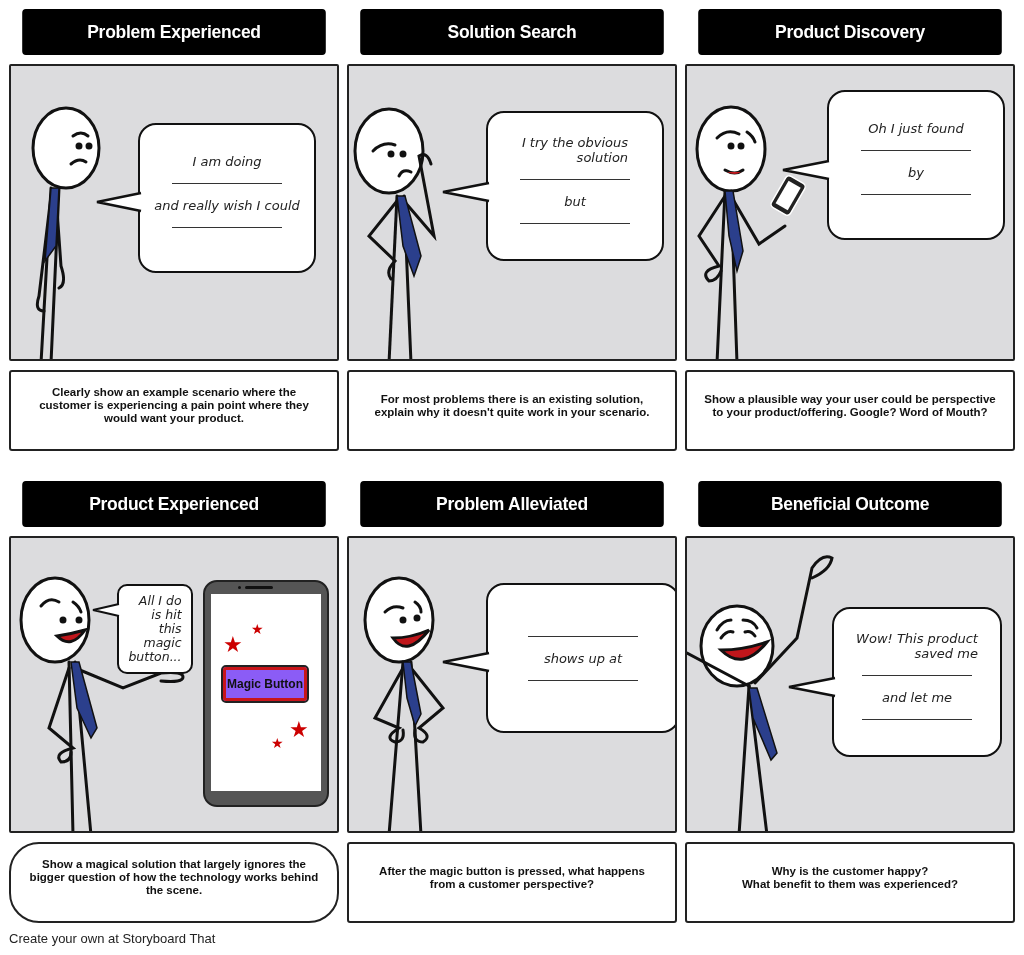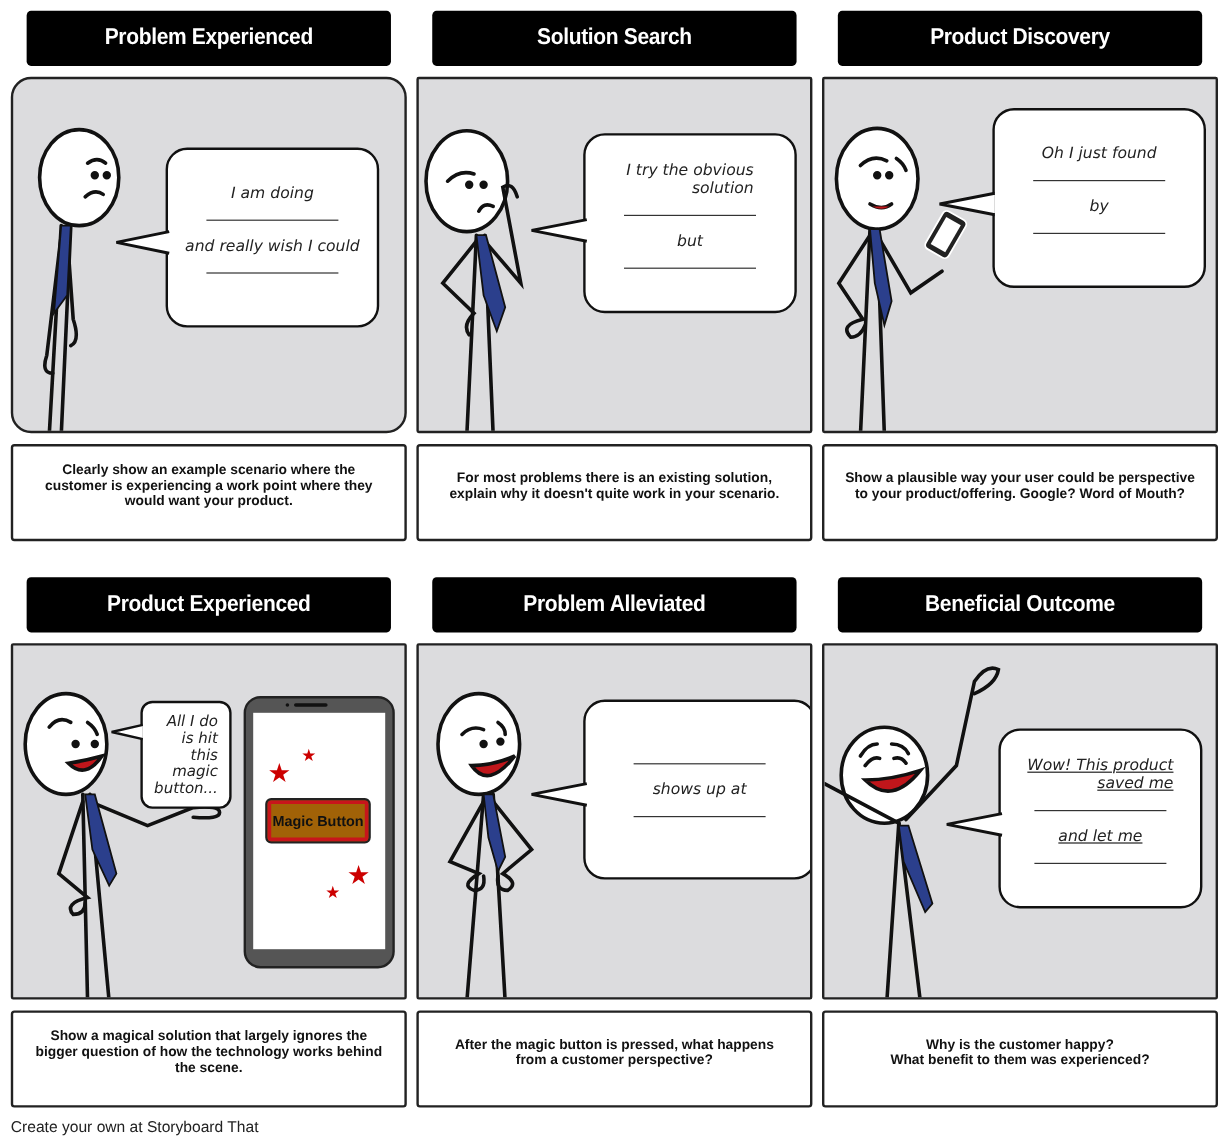--- a/index.html
+++ b/index.html
@@ -43,33 +43,33 @@
     font-family: "Liberation Sans", sans-serif;
   }
   .phone {
     position: absolute; background: #555; border: 2px solid #222; border-radius: 14px;
   }
   .phone .screen { position: absolute; left: 6px; top: 12px; right: 6px; bottom: 14px; background: #fff; }
   .phone .speaker { position: absolute; top: 4px; left: 40px; width: 28px; height: 3px; background: #111; border-radius: 2px; }
   .phone .cam { position: absolute; top: 4px; left: 33px; width: 3px; height: 3px; background: #111; border-radius: 50%; }
   .magic-btn {
     position: absolute; left: 10px; top: 71px; width: 88px; height: 38px;
-    background: #a16207; border: 2px solid #222; border-radius: 5px;
+    background: #8b5cf6; border: 2px solid #222; border-radius: 5px;
     outline: 3px solid #c8151b; outline-offset: -5px;
     font-family: "Liberation Sans", sans-serif; font-weight: bold; font-size: 12px; color: #111;
     display: flex; align-items: center; justify-content: center;
   }
   .star { position: absolute; color: #c00; line-height: 1; }
 </style>
 </head>
 <body>
 
 <div class="cell" style="left:9px; top:9px;">
   <div class="header" style="top:0;">Problem Experienced</div>
-  <div class="scene" style="top:55px;border-radius:17px;">
+  <div class="scene" style="top:55px;">
     <svg class="fig" width="330" height="297" viewBox="0 0 330 297">
       <g stroke="#111" stroke-width="3" fill="none" stroke-linecap="round">
         <ellipse cx="55" cy="82" rx="33" ry="40" fill="#fff"></ellipse>
         <path d="M62 70 q8 -6 15 0"></path>
           <circle cx="68" cy="80" r="2" fill="#111"></circle>
           <circle cx="78" cy="80" r="2" fill="#111"></circle>
         <path d="M60 98 q8 -7 15 -2"></path>
         <path d="M40 122 L30 297"></path>
           <path d="M48 122 L40 297"></path>
         <path d="M40 130 L28 230 q-5 15 5 15"></path>
@@ -81,21 +81,21 @@
       <div class="t">I am doing</div>
       <div class="line"></div>
       <div class="t">and really wish I could</div>
       <div class="line"></div>
     </div>
     <svg class="tail" style="left:84px; top:125px;" width="48" height="22">
         <path d="M46 2 L2 11 L46 20" fill="#fff" stroke="#111" stroke-width="2.5"></path>
       </svg>
   </div>
   <div class="caption" style="top:361px;">Clearly show an example scenario where the
-customer is experiencing a work point where they
+customer is experiencing a pain point where they
 would want your product.</div>
 </div>
 
 <div class="cell" style="left:347px; top:9px;">
   <div class="header" style="top:0;">Solution Search</div>
   <div class="scene" style="top:55px;">
     <svg class="fig" width="330" height="297" viewBox="0 0 330 297">
       <g stroke="#111" stroke-width="3" fill="none" stroke-linecap="round">
         <ellipse cx="40" cy="85" rx="34" ry="42" fill="#fff"></ellipse>
         <path d="M24 85 q10 -10 22 -6"></path>
@@ -194,21 +194,21 @@
       <div class="speaker"></div>
       <div class="screen">
         <span class="star" style="left:12px; top:40px; font-size:22px;">★</span>
         <span class="star" style="left:40px; top:28px; font-size:14px;">★</span>
         <span class="star" style="left:78px; top:125px; font-size:22px;">★</span>
         <span class="star" style="left:60px; top:142px; font-size:14px;">★</span>
         <div class="magic-btn">Magic Button</div>
       </div>
     </div>
   </div>
-  <div class="caption" style="top:361px;">Show a magical solution that largely ignores the
+  <div class="caption" style="top:361px;border-radius:30px;">Show a magical solution that largely ignores the
 bigger question of how the technology works behind
 the scene.</div>
 </div>
 
 <div class="cell" style="left:347px; top:481px;">
   <div class="header" style="top:0;">Problem Alleviated</div>
   <div class="scene" style="top:55px;">
     <svg class="fig" width="330" height="297" viewBox="0 0 330 297">
       <g stroke="#111" stroke-width="3" fill="none" stroke-linecap="round">
         <ellipse cx="50" cy="82" rx="34" ry="42" fill="#fff"></ellipse>
@@ -248,21 +248,21 @@
           <path d="M34 100 q6 -8 12 -6"></path>
           <path d="M58 94 q6 -2 10 4"></path>
         <path d="M34 112 q22 22 46 -8 q-24 8 -46 8 z" fill="#c0161b"></path>
         <path d="M62 148 L52 297"></path>
           <path d="M62 148 L80 297"></path>
         <path d="M62 148 L0 115"></path>
           <path d="M68 145 L110 100 L125 30 q10 -15 20 -10 q-2 12 -20 20"></path>
       </g>
       <path d="M62 150 L70 150 L90 215 L84 222 L66 180 Z" fill="#2b3f8c" stroke="#111" stroke-width="1.5"></path>
     </svg>
-    <div class="bubble" style="left:145px; top:69px; width:170px; height:150px;text-decoration:underline;">
+    <div class="bubble" style="left:145px; top:69px; width:170px; height:150px;">
       <div class="t">Wow! This product
 saved me</div>
       <div class="line"></div>
       <div class="t">and let me</div>
       <div class="line"></div>
     </div>
     <svg class="tail" style="left:100px; top:138px;" width="50" height="22">
         <path d="M48 2 L2 11 L48 20" fill="#fff" stroke="#111" stroke-width="2.5"></path>
       </svg>
   </div>

